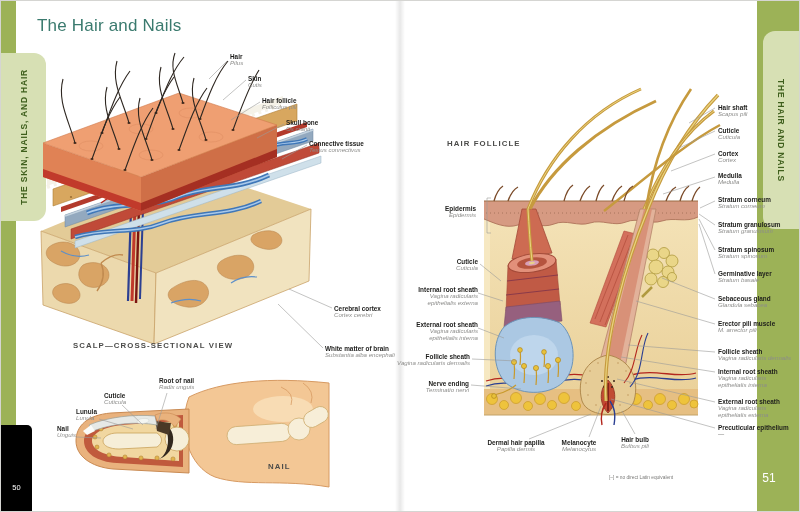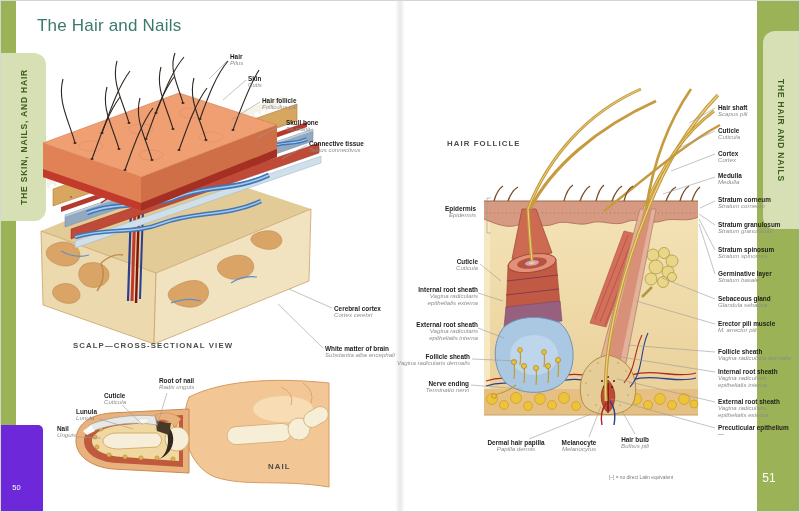--- a/index.html
+++ b/index.html
@@ -4,21 +4,21 @@
 <style>
   html,body{margin:0;padding:0;background:#e8e8e4;}
   #spread{position:relative;width:800px;height:512px;background:#ffffff;overflow:hidden;
           font-family:"Liberation Sans",sans-serif;border:1px solid #d5d5d2;box-sizing:border-box;}
   
   .bar-left{position:absolute;left:0;top:0;width:15px;height:512px;background:#9cb257;}
   .pill-left{position:absolute;left:0;top:52px;width:45px;height:168px;background:#d7e0b4;
              border-radius:0 12px 12px 0;display:flex;align-items:center;justify-content:center;}
   .pill-left span{writing-mode:vertical-rl;transform:rotate(180deg);font-size:8.5px;font-weight:bold;
              letter-spacing:0.8px;color:#3f5f1d;white-space:nowrap;}
-  .folio-left{position:absolute;left:0;top:424px;width:42px;height:88px;background:#6d28d9;border-radius:0 5px 0 0;}
+  .folio-left{position:absolute;left:0;top:424px;width:31px;height:88px;background:#000000;border-radius:0 5px 0 0;}
   .folio-left span{position:absolute;left:0;top:58px;width:31px;text-align:center;font-size:7.5px;color:#fff;}
   .bar-right{position:absolute;right:0;top:0;width:42px;height:512px;background:#9cb257;}
   .pill-right{position:absolute;right:0;top:30px;width:36px;height:198px;background:#d7e0b4;
               border-radius:12px 0 0 12px;display:flex;align-items:center;justify-content:center;}
   .pill-right span{writing-mode:vertical-rl;font-size:8.5px;font-weight:bold;letter-spacing:0.8px;
               color:#3f5f1d;white-space:nowrap;}
   .folio-right{position:absolute;right:0;top:470px;width:60px;text-align:center;font-size:12px;color:#fff;}
   .gutter{position:absolute;left:394px;top:0;width:10px;height:512px;
           background:linear-gradient(90deg,rgba(0,0,0,0) 0%,rgba(0,0,0,0.09) 50%,rgba(0,0,0,0) 100%);}
   

